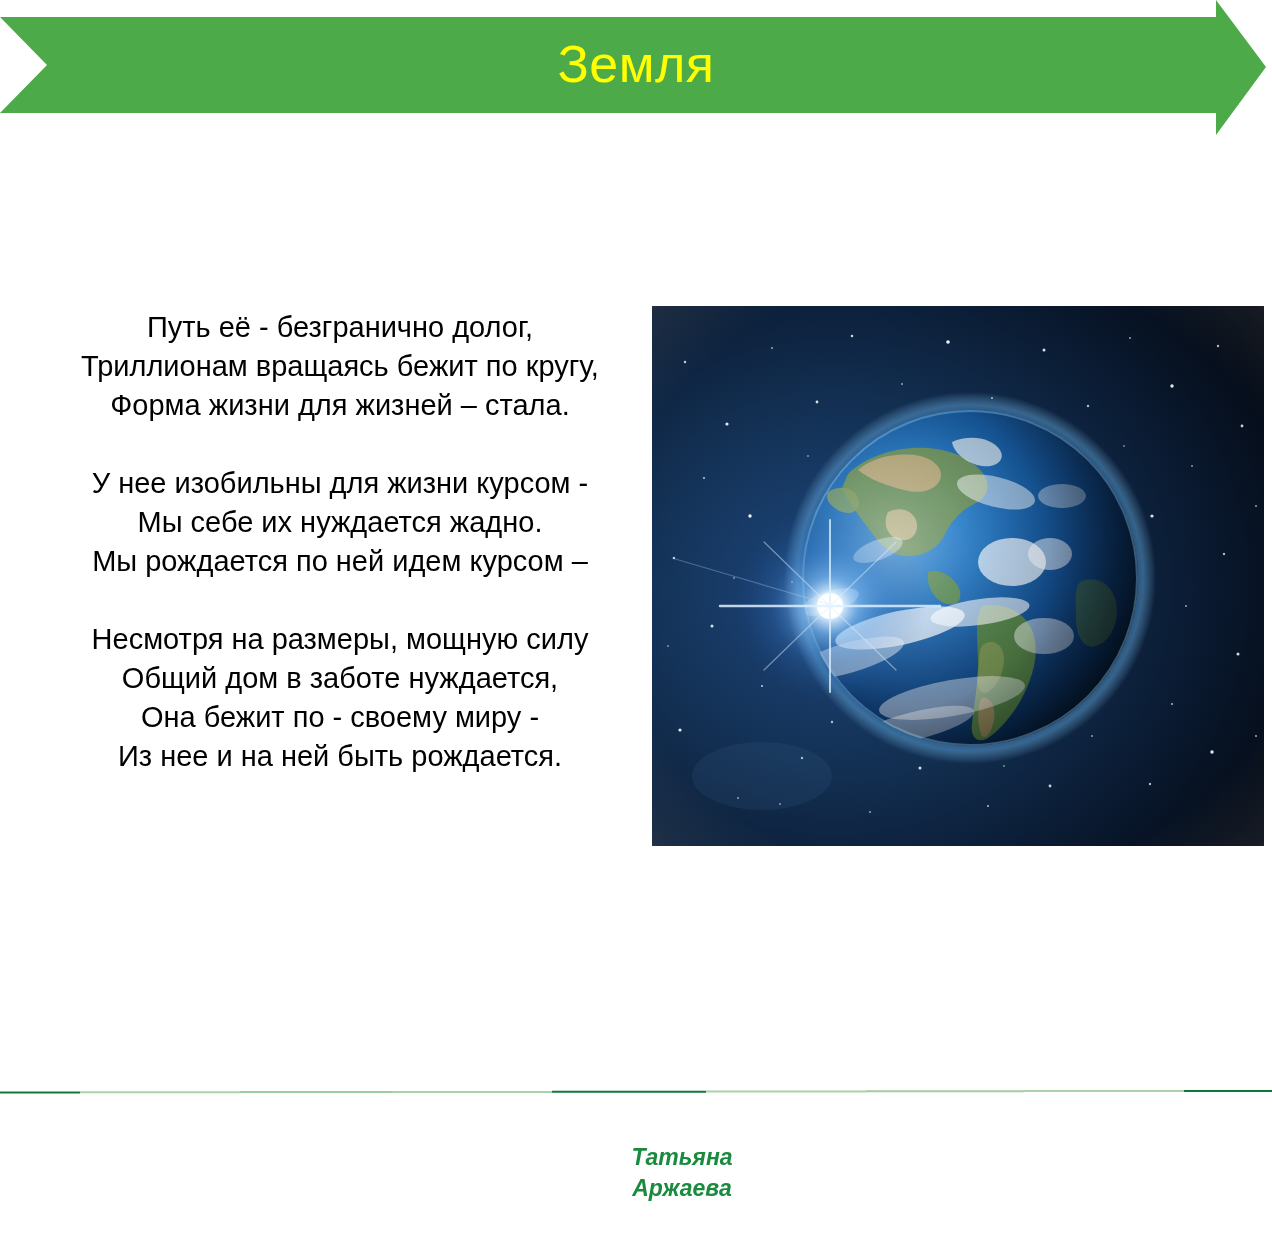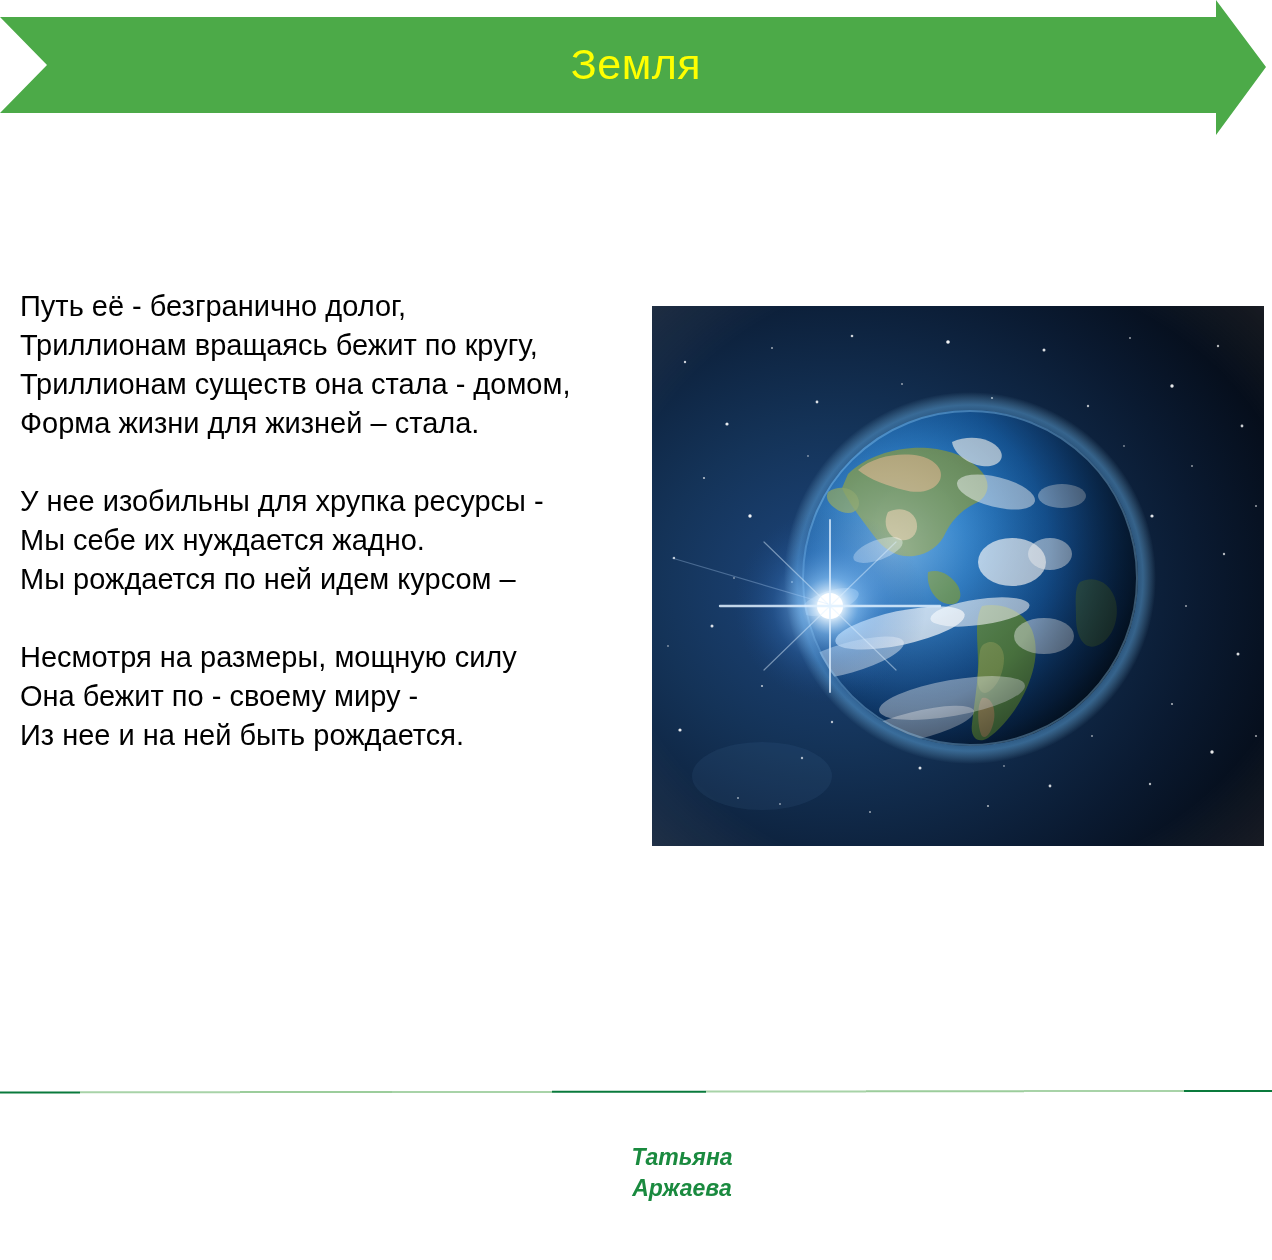--- a/index.html
+++ b/index.html
@@ -29,33 +29,34 @@
     height: 140px;
   }
   #slide-title {
     position: absolute;
     left: 0;
     top: 16px;
     width: 1272px;
     height: 96px;
     line-height: 96px;
     text-align: center;
-    font-size: 43px;
+    font-size: 52px;
     font-weight: 400;
     color: #ffff00;
     letter-spacing: 0.5px;
     white-space: nowrap;
   }
 
   
   #poem {
     position: absolute;
     left: 20px;
-    top: 287px;
+    top: 308px;
     width: 640px;
+    text-align: center;
   }
   .stanza {
     margin: 0 0 39px 0;
   }
   .stanza:last-child { margin-bottom: 16px; }
   .poem-line {
     font-size: 29px;
     line-height: 39px;
     color: #000000;
     white-space: nowrap;
@@ -116,32 +117,32 @@
     <polygon points="0,17 1216,17 1216,0 1266,67 1216,135 1216,113 0,113 47,65" fill="#4caa48"></polygon>
   </svg>
   <div id="slide-title">Земля</div>
 </div>
 
 <div id="poem">
 
   <div class="stanza">
     <div class="poem-line">Путь её - безгранично долог,</div>
     <div class="poem-line">Триллионам вращаясь бежит по кругу,</div>
-    <div class="poem-line">Триллионам существ она стала - домом,</div>
     <div class="poem-line">Форма жизни для жизней – стала.</div>
   </div>
 
   <div class="stanza">
-    <div class="poem-line">У нее изобильны для хрупка ресурсы -</div>
+    <div class="poem-line">У нее изобильны для жизни курсом -</div>
     <div class="poem-line">Мы себе их нуждается жадно.</div>
     <div class="poem-line">Мы рождается по ней идем курсом –</div>
   </div>
 
   <div class="stanza">
     <div class="poem-line">Несмотря на размеры, мощную силу</div>
+    <div class="poem-line">Общий дом в заботе нуждается,</div>
     <div class="poem-line">Она бежит по - своему миру -</div>
     <div class="poem-line">Из нее и на ней быть рождается.</div>
   </div>
 
 </div>
 
 <div id="earth-picture">
   <div class="pic-inner">
     <svg viewBox="0 0 612 540" xmlns="http://www.w3.org/2000/svg">
       <defs>

